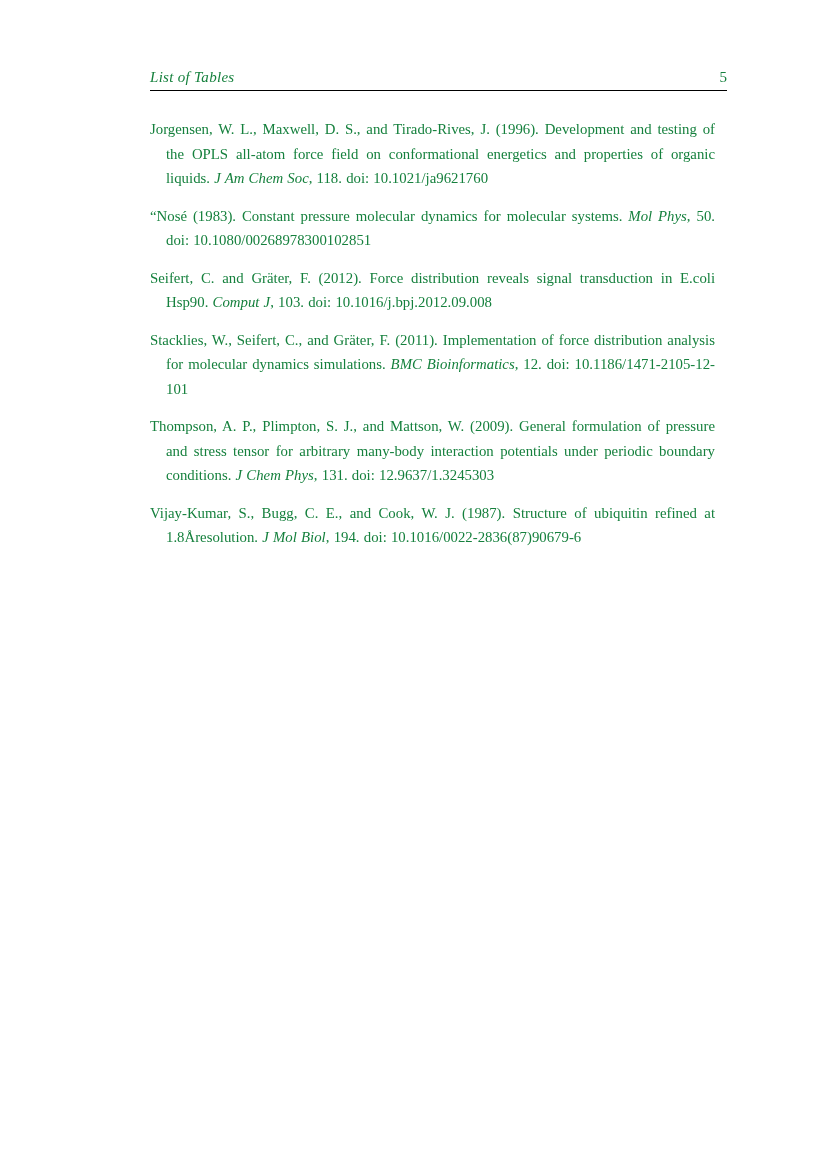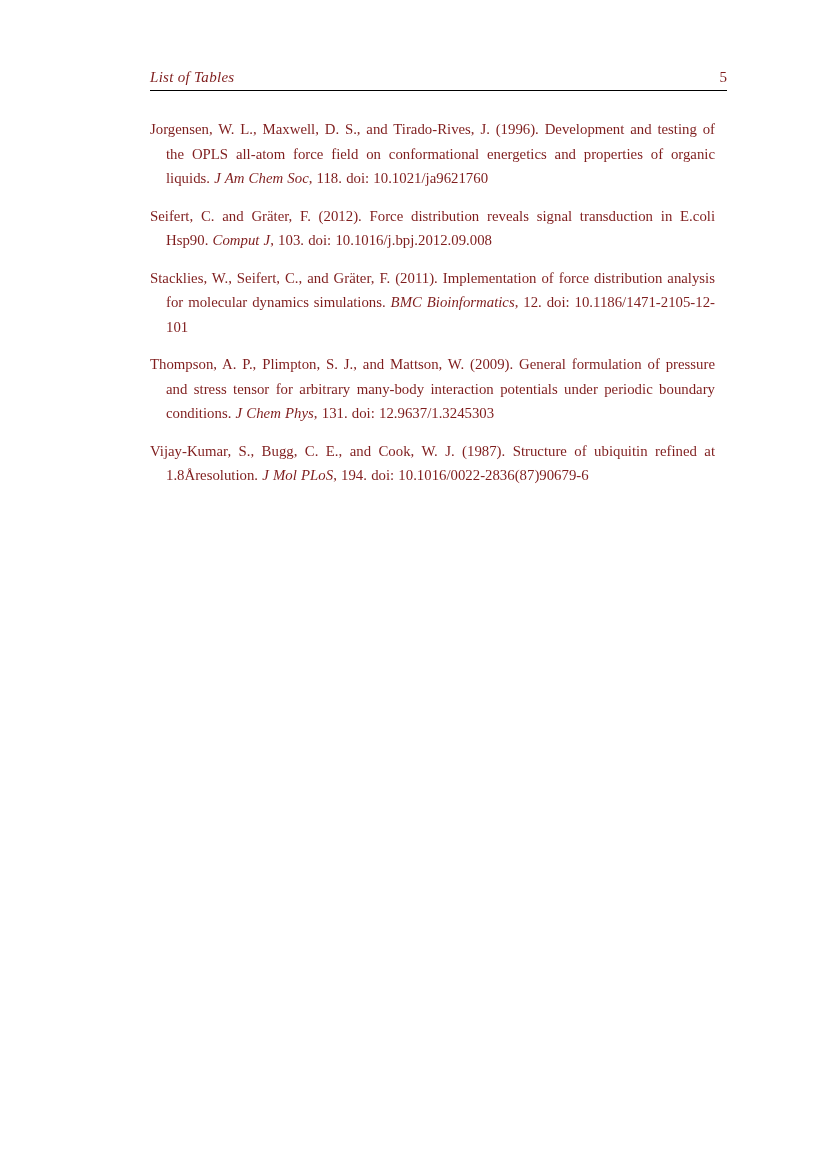--- a/index.html
+++ b/index.html
@@ -6,21 +6,21 @@
     margin: 0;
     padding: 0;
     background: #ffffff;
   }
   .page {
     position: relative;
     width: 828px;
     height: 1171px;
     background: #ffffff;
     font-family: "Liberation Serif", serif;
-    color: #7f1d1d;
+    color: #15803d;
     overflow: hidden;
     box-sizing: border-box;
   }
   .running-head {
     display: flex;
     justify-content: space-between;
     align-items: baseline;
     margin-left: 150px;
     margin-right: 101px;
     padding-top: 69px;
@@ -55,18 +55,19 @@
 </head>
 <body>
 
 <div class="page">
   <div class="running-head">
     <span class="head-title">List of Tables</span>
     <span class="head-page">5</span>
   </div>
   <div class="refs">
       <p class="ref-entry"><span>Jorgensen, W. L., Maxwell, D. S., and Tirado-Rives, J. (1996). Development and testing of the OPLS all-atom force field on conformational energetics and properties of organic liquids. </span><span class="journal">J Am Chem Soc</span><span>, 118. doi: 10.1021/ja9621760</span></p>
+      <p class="ref-entry"><span>“Nosé (1983). Constant pressure molecular dynamics for molecular systems. </span><span class="journal">Mol Phys</span><span>, 50. doi: 10.1080/00268978300102851</span></p>
       <p class="ref-entry"><span>Seifert, C. and Gräter, F. (2012). Force distribution reveals signal transduction in E.coli Hsp90. </span><span class="journal">Comput J</span><span>, 103. doi: 10.1016/j.bpj.2012.09.008</span></p>
       <p class="ref-entry"><span>Stacklies, W., Seifert, C., and Gräter, F. (2011). Implementation of force distribution analysis for molecular dynamics simulations. </span><span class="journal">BMC Bioinformatics</span><span>, 12. doi: 10.1186/1471-2105-12-101</span></p>
       <p class="ref-entry"><span>Thompson, A. P., Plimpton, S. J., and Mattson, W. (2009). General formulation of pressure and stress tensor for arbitrary many-body interaction potentials under periodic boundary conditions. </span><span class="journal">J Chem Phys</span><span>, 131. doi: 12.9637/1.3245303</span></p>
-      <p class="ref-entry"><span>Vijay-Kumar, S., Bugg, C. E., and Cook, W. J. (1987). Structure of ubiquitin refined at 1.8Åresolution. </span><span class="journal">J Mol PLoS</span><span>, 194. doi: 10.1016/0022-2836(87)90679-6</span></p>
+      <p class="ref-entry"><span>Vijay-Kumar, S., Bugg, C. E., and Cook, W. J. (1987). Structure of ubiquitin refined at 1.8Åresolution. </span><span class="journal">J Mol Biol</span><span>, 194. doi: 10.1016/0022-2836(87)90679-6</span></p>
     </div>
 </div>
 
 </body></html>

